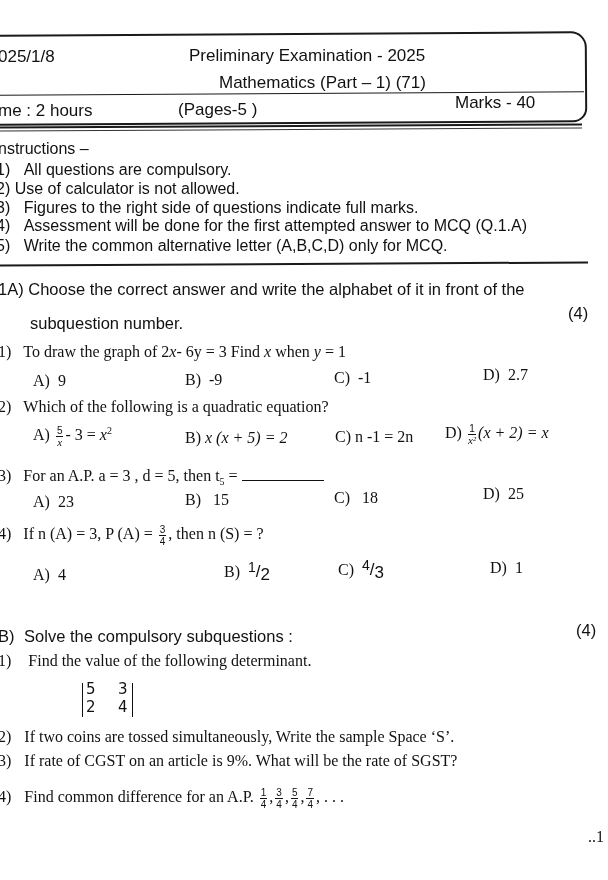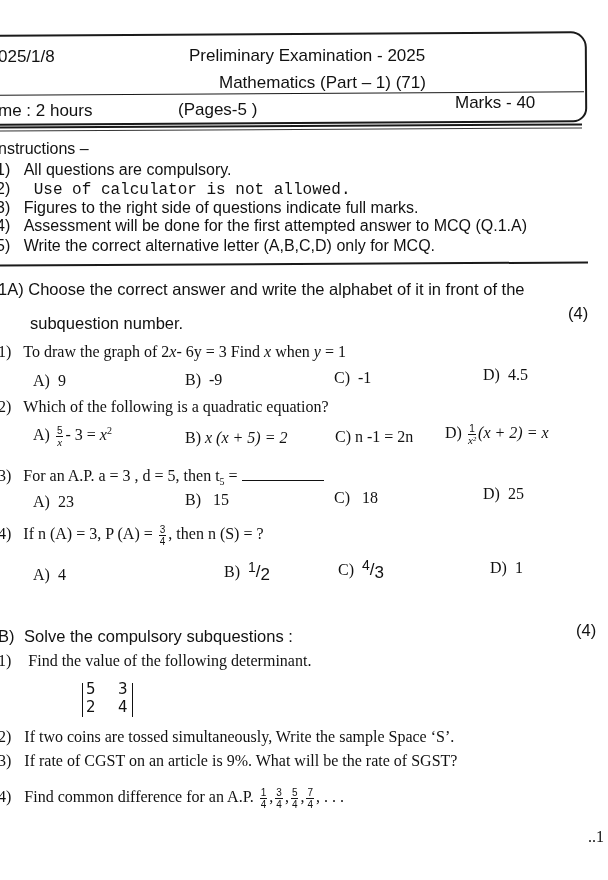--- a/index.html
+++ b/index.html
@@ -139,52 +139,52 @@
 <div class="rule-double-2"></div>
 
 <div class="abs sans instr" style="left:-2px; top:140px;">nstructions –</div>
 
 <div class="abs sans instr" style="left:-4px; top:161px;">
   <span>1)</span>
   <span style="margin-left:9px;">All questions are compulsory.</span>
 </div>
 <div class="abs sans instr" style="left:-4px; top:180px;">
   <span>2)</span>
-  <span style="margin-left:19px;font-family:Liberation Mono, monospace;">Use of calculator is not allowed.</span>
+  <span style="margin-left:0;">Use of calculator is not allowed.</span>
 </div>
 <div class="abs sans instr" style="left:-4px; top:199px;">
   <span>3)</span>
   <span style="margin-left:9px;">Figures to the right side of questions indicate full marks.</span>
 </div>
 <div class="abs sans instr" style="left:-4px; top:217px;">
   <span>4)</span>
   <span style="margin-left:9px;margin-top:45px;">Assessment will be done for the first attempted answer to MCQ (Q.1.A)</span>
 </div>
 <div class="abs sans instr" style="left:-4px; top:237px;">
   <span>5)</span>
-  <span style="margin-left:9px;">Write the correct alternative letter (A,B,C,D) only for MCQ.</span>
+  <span style="margin-left:9px;">Write the common alternative letter (A,B,C,D) only for MCQ.</span>
 </div>
 
 <div class="rule-instr"></div>
 
 <div class="abs sans q-sans" style="left:-2px; top:280px;">
   <span>1A)</span>
   <span>Choose the correct answer and write the alphabet of it in front of the</span>
 </div>
 <div class="abs sans q-sans" style="left:30px; top:314px;">subquestion  number.</div>
 <div class="abs sans q-sans" style="left:568px; top:304px;">(4)</div>
 
 <div class="abs serif q-serif" style="left:-2px; top:343px;">
   <span>1)</span>
   <span style="margin-left:8px;font-family:Liberation Serif, serif;">To draw the graph of 2</span><span class="ital">x</span><span>- 6y = 3 Find </span><span class="ital">x</span><span> when </span><span class="ital">y</span><span> = 1</span>
 </div>
 <div class="abs serif opt" style="left:33px; top:372px;"><span>A)</span>&nbsp; <span>9</span></div>
 <div class="abs serif opt" style="left:185px; top:371px;"><span>B)</span>&nbsp; <span>-9</span></div>
 <div class="abs serif opt" style="left:334px; top:369px;"><span>C)</span>&nbsp; <span>-1</span></div>
-<div class="abs serif opt" style="left:483px; top:366px;"><span>D)</span>&nbsp; <span>4.5</span></div>
+<div class="abs serif opt" style="left:483px; top:366px;"><span>D)</span>&nbsp; <span>2.7</span></div>
 
 <div class="abs serif q-serif" style="left:-2px; top:398px;">
   <span>2)</span>
   <span style="margin-left:8px;font-family:Liberation Serif, serif;">Which of the following is a quadratic equation?</span>
 </div>
 <div class="abs serif opt" style="left:33px; top:425px;">
   <span>A)</span>
   <span class="frac"><span class="num">5</span><span class="den ital">x</span></span><span>- 3 = </span><span class="ital">x</span><sup>2</sup>
 </div>
 <div class="abs serif opt" style="left:185px; top:429px;">

